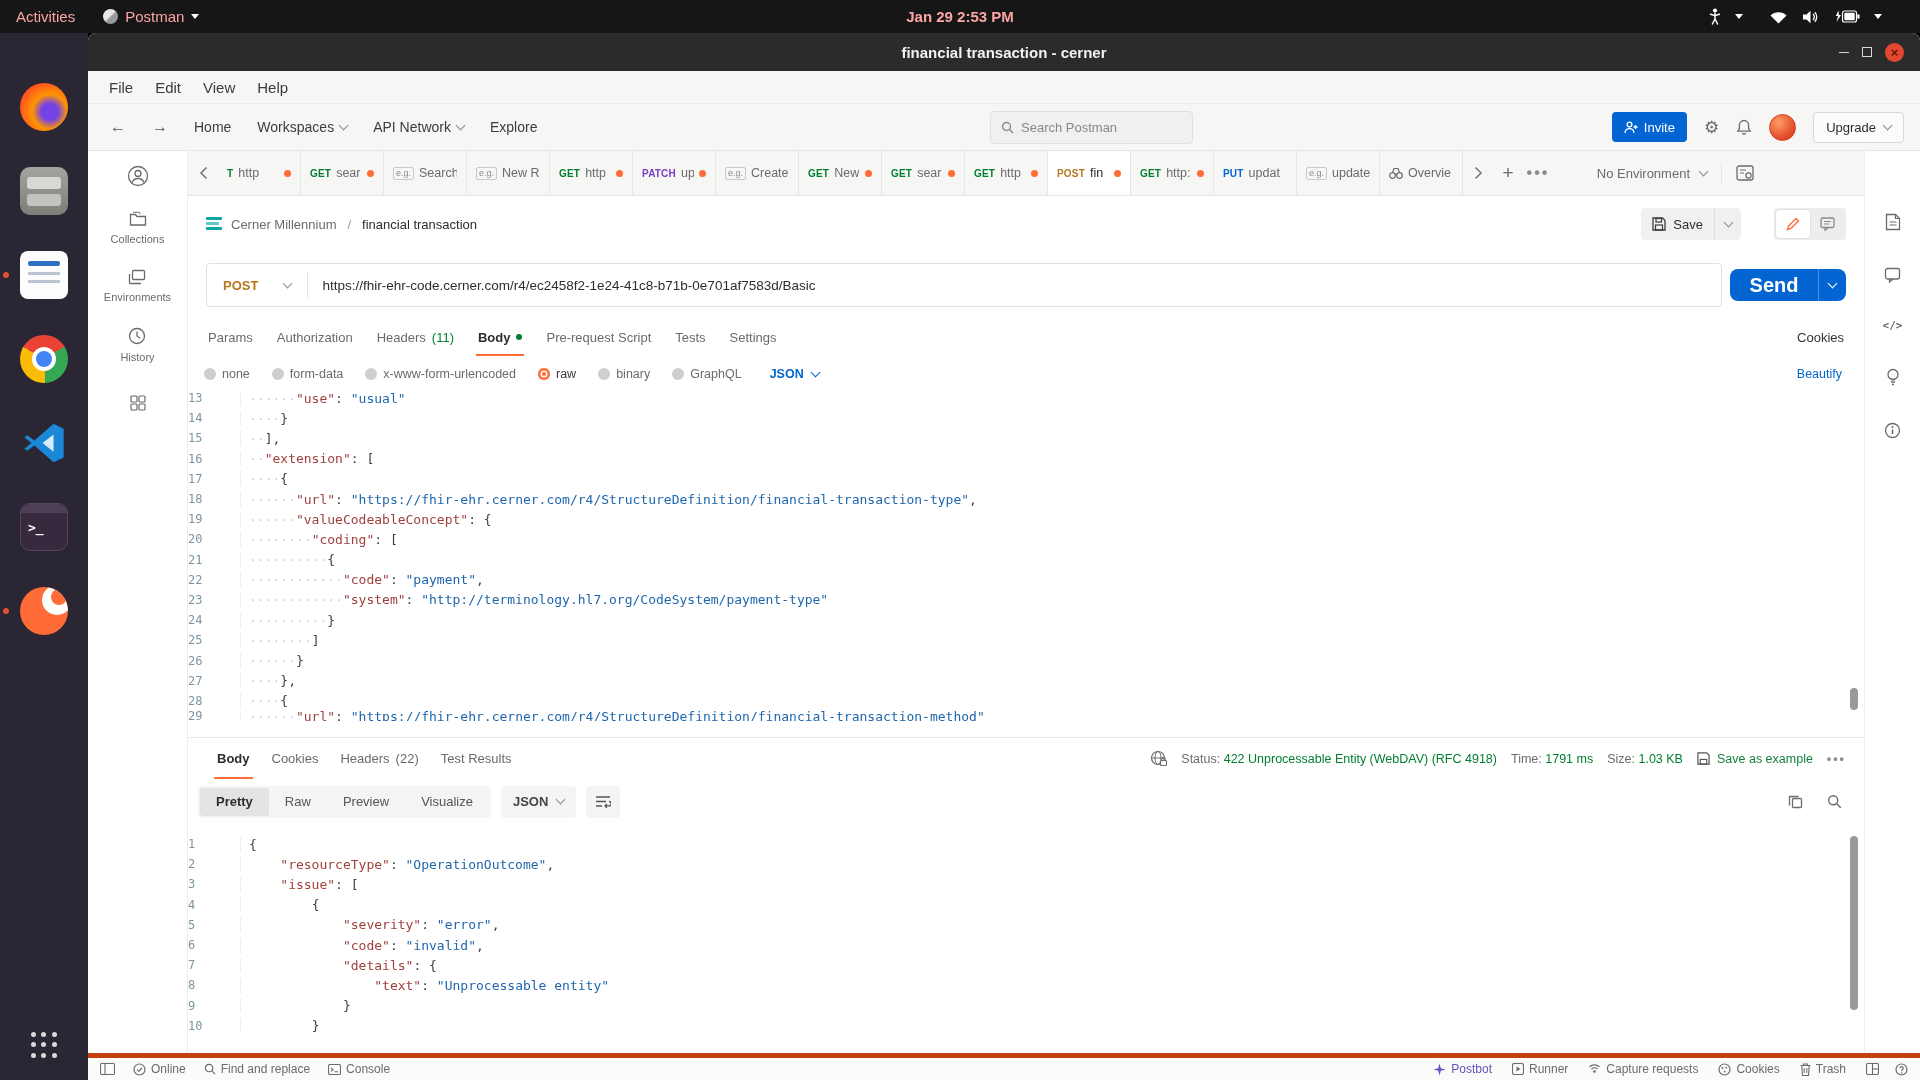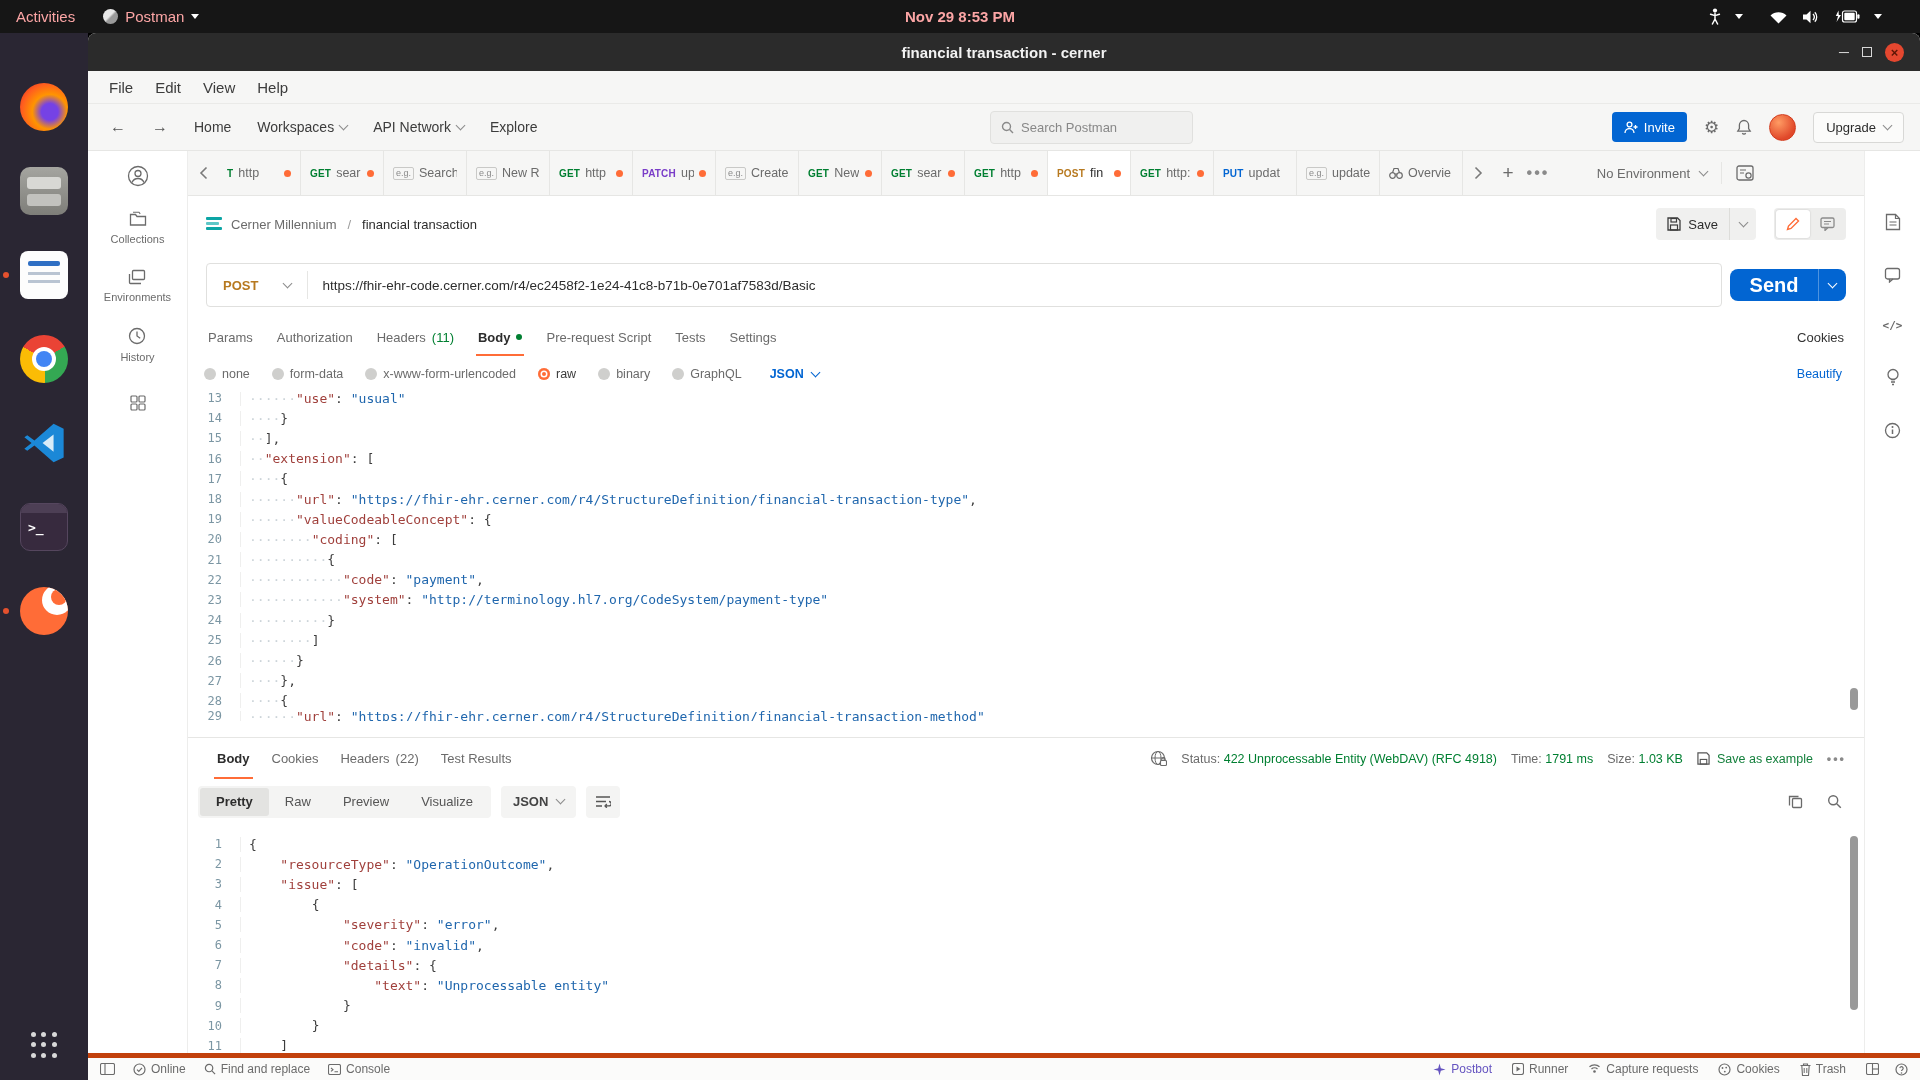--- a/index.html
+++ b/index.html
@@ -92,21 +92,21 @@
   #envarea{margin-left:auto;margin-right:110px;display:flex;align-items:center;gap:10px;font-size:13px;color:var(--muted)}
   #envarea .sep{width:1px;height:22px;background:var(--border);margin:0 4px}
 
   
   #crumbrow{height:56px;display:flex;align-items:center;padding:0 18px;flex:none}
   .crumb{display:flex;align-items:center;gap:9px;font-size:13px}
   .crumb .col{color:var(--muted)} .crumb .slash{color:#9a9a9a;margin:0 2px} .crumb .name{color:var(--ink);font-weight:normal}
   .coll-icon{width:16px;height:14px;display:flex;flex-direction:column;gap:2px}
   .coll-icon i{height:3px;border-radius:1px;background:#0ca5a5}
   .coll-icon i:nth-child(2){background:#5ec7c7;width:80%}
-  .crumb-right{margin-left:auto;display:flex;align-items:center;gap:18px}
+  .crumb-right{margin-left:auto;display:flex;align-items:center;gap:33px}
   #savebtn{height:32px;background:#f0f0ef;border-radius:4px;display:flex;align-items:center;font-size:13px;color:var(--ink)}
   #savebtn .main{display:flex;align-items:center;gap:7px;padding:0 11px}
   #savebtn .dd{width:27px;display:flex;align-items:center;justify-content:center;border-left:1px solid #ddddda;height:100%}
   #editgroup{height:32px;background:#ededec;border-radius:4px;padding:2px;display:flex}
   #editgroup .seg{width:34px;display:flex;align-items:center;justify-content:center;border-radius:3px}
   #editgroup .seg.sel{background:#fff;box-shadow:0 0 2px rgba(0,0,0,.18)}
 
   
   #urlrow{height:66px;display:flex;align-items:center;padding:0 18px;gap:8px;flex:none}
   #urlbox{flex:1;height:44px;border:1px solid #e0e0de;border-radius:4px;display:flex;align-items:center;background:#fff}
@@ -135,21 +135,21 @@
   .mode.sel{color:#3c3c3c}
   #rawlang{display:flex;align-items:center;gap:8px;margin-left:6px;font-size:12.5px;font-weight:bold;color:var(--blue)}
   #beautify{position:absolute;right:22px;color:var(--blue);font-size:12.5px}
 
   
   .editor{position:relative;overflow:hidden;background:#fff;font-family:"DejaVu Sans Mono",monospace;font-size:13px}
   #reqeditor{height:345px;flex:none}
   #respeditor{flex:1;min-height:0}
   .code-line{height:20.2px;display:flex;align-items:center;white-space:pre}
   .code-line.partial{height:10px;overflow:hidden}
-  .ln{width:52px;padding-right:18px;text-align:right;color:var(--ln);font-size:12px;flex:none}
+  .ln{width:52px;padding-right:18px;text-align:left;color:var(--ln);font-size:12px;flex:none}
   .code{border-left:1px solid #efefee;padding-left:8px}
   .ind{color:#ccd4d9}
   .tk-k{color:var(--key)} .tk-s{color:var(--str)} .tk-p{color:var(--punc)}
   .vscroll{position:absolute;right:6px;width:8px;border-radius:4px;background:#999}
 
   
   #respheader{height:42px;border-top:1px solid var(--border);display:flex;align-items:center;padding:0 18px;flex:none;position:relative}
   .resptab{display:flex;align-items:center;gap:6px;padding:0 11px;font-size:13px;color:var(--muted);height:100%;position:relative}
   .resptab.active{color:var(--ink);font-weight:bold}
   .resptab.active:after{content:"";position:absolute;left:8px;right:8px;bottom:0;height:2.5px;background:var(--orange)}
@@ -176,21 +176,21 @@
 </head>
 <body>
 
 <div id="sysbar">
   <span class="activities">Activities</span>
   <span class="appmenu">
     <span class="appdot icon"></span>
     <span>Postman</span>
     <span class="wchev"></span>
   </span>
-  <span id="clock">Nov 29  8:53 PM</span>
+  <span id="clock">Jan 29  2:53 PM</span>
   <span id="sysicons">
     <span class="icon">
         <svg width="12" height="17" viewBox="0 0 12 17">
           <circle cx="6" cy="2.6" r="2.1" fill="#fff"></circle>
           <path d="M6 5.6 V11 M6 7.6 L1.6 6.2 M6 7.6 L10.4 6.2 M6 11 L3.4 16 M6 11 L8.6 16" stroke="#fff" stroke-width="1.5" fill="none" stroke-linecap="round"></path>
         </svg>
       </span>
     <span class="wchev"></span>
     <span class="icon" style="margin-left:12px">
         <svg width="19" height="14" viewBox="0 0 19 14">
@@ -709,21 +709,20 @@
               <div class="code-line"><span class="ln">1</span><span class="code"><span class="ind"></span><span class="tk-p">{</span></span></div>
               <div class="code-line"><span class="ln">2</span><span class="code"><span class="ind">    </span><span class="tk-k">"resourceType"</span><span class="tk-p">: </span><span class="tk-s">"OperationOutcome"</span><span class="tk-p">,</span></span></div>
               <div class="code-line"><span class="ln">3</span><span class="code"><span class="ind">    </span><span class="tk-k">"issue"</span><span class="tk-p">: [</span></span></div>
               <div class="code-line"><span class="ln">4</span><span class="code"><span class="ind">        </span><span class="tk-p">{</span></span></div>
               <div class="code-line"><span class="ln">5</span><span class="code"><span class="ind">            </span><span class="tk-k">"severity"</span><span class="tk-p">: </span><span class="tk-s">"error"</span><span class="tk-p">,</span></span></div>
               <div class="code-line"><span class="ln">6</span><span class="code"><span class="ind">            </span><span class="tk-k">"code"</span><span class="tk-p">: </span><span class="tk-s">"invalid"</span><span class="tk-p">,</span></span></div>
               <div class="code-line"><span class="ln">7</span><span class="code"><span class="ind">            </span><span class="tk-k">"details"</span><span class="tk-p">: {</span></span></div>
               <div class="code-line"><span class="ln">8</span><span class="code"><span class="ind">                </span><span class="tk-k">"text"</span><span class="tk-p">: </span><span class="tk-s">"Unprocessable entity"</span></span></div>
               <div class="code-line"><span class="ln">9</span><span class="code"><span class="ind">            </span><span class="tk-p">}</span></span></div>
               <div class="code-line"><span class="ln">10</span><span class="code"><span class="ind">        </span><span class="tk-p">}</span></span></div>
-              <div class="code-line"><span class="ln">11</span><span class="code"><span class="ind">    </span><span class="tk-p">]</span></span></div>
             </div>
           <span class="vscroll" style="top:12px;height:174px"></span>
         </div>
 
       </div>
 
       <div id="rightbar">
         <span class="icon">
             <svg width="16" height="18" viewBox="0 0 16 18">
               <path d="M1.5 1.5 h9 L14.5 5.5 V16.5 H1.5 Z" fill="none" stroke="#6b6b6b" stroke-width="1.3"></path>

